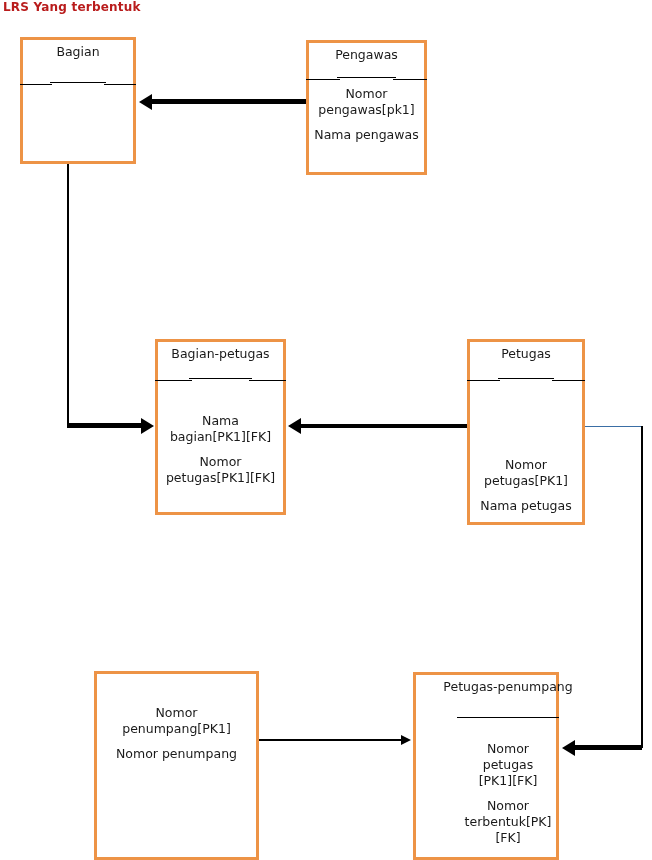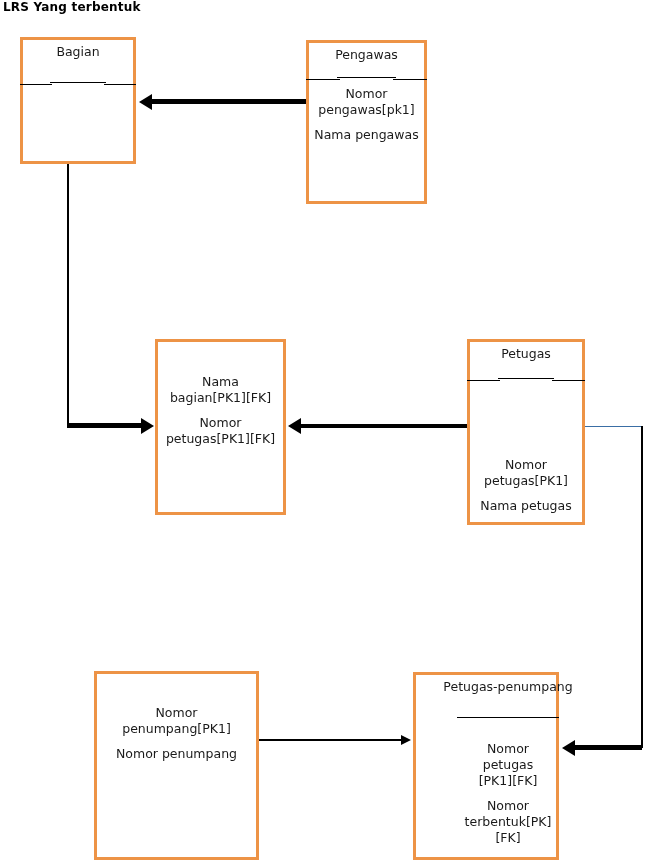--- a/index.html
+++ b/index.html
@@ -15,21 +15,21 @@
     font-family: "DejaVu Sans", sans-serif;
   }
 
   
   #diagram-title {
     position: absolute;
     left: 3px;
     top: 0px;
     font-size: 12px;
     font-weight: bold;
-    color: #000000;
+    color: #b91c1c;
     letter-spacing: 0.2px;
     white-space: nowrap;
   }
 
   
   .entity {
     position: absolute;
     box-sizing: border-box;
     border: 3px solid #ED9346;
     background: #ffffff;
@@ -141,38 +141,46 @@
   <div class="entity-header" style="height:45px;">
     <span class="ename">Bagian</span>
     <span class="hrule">
         <i class="seg-a"></i>
         <i class="seg-b"></i>
         <i class="seg-c"></i>
       </span>
   </div>
 </div>
 
-<div class="entity" style="left:306px; top:40px; width:121px; height:164px;">
+<div class="entity" style="left:306px; top:40px; width:121px; height:135px;">
   <div class="entity-header" style="height:37px;">
     <span class="ename">Pengawas</span>
     <span class="hrule">
         <i class="seg-a"></i>
         <i class="seg-b"></i>
         <i class="seg-c"></i>
       </span>
   </div>
   <div class="entity-body" style="padding-top:6px;">
     <div class="attr">Nomor</div>
     <div class="attr">pengawas[pk1]</div>
     <div class="attr" style="height:9px;"></div>
     <div class="attr">Nama pengawas</div>
   </div>
 </div>
 
 <div class="entity" style="left:155px; top:339px; width:131px; height:176px;">
+  <div class="entity-header" style="height:39px;">
+    <span class="ename">Bagian-petugas</span>
+    <span class="hrule">
+        <i class="seg-a"></i>
+        <i class="seg-b"></i>
+        <i class="seg-c"></i>
+      </span>
+  </div>
   <div class="entity-body" style="padding-top:32px;">
     <div class="attr">Nama</div>
     <div class="attr">bagian[PK1][FK]</div>
     <div class="attr" style="height:9px;"></div>
     <div class="attr">Nomor</div>
     <div class="attr">petugas[PK1][FK]</div>
   </div>
 </div>
 
 <div class="entity" style="left:467px; top:339px; width:118px; height:186px;gap:44px;">

